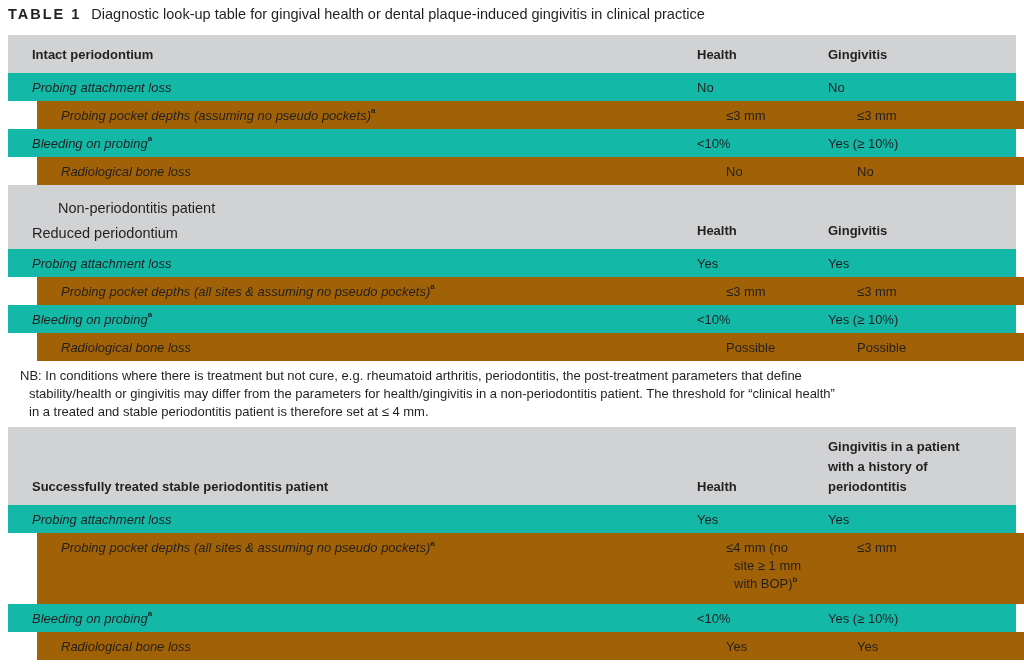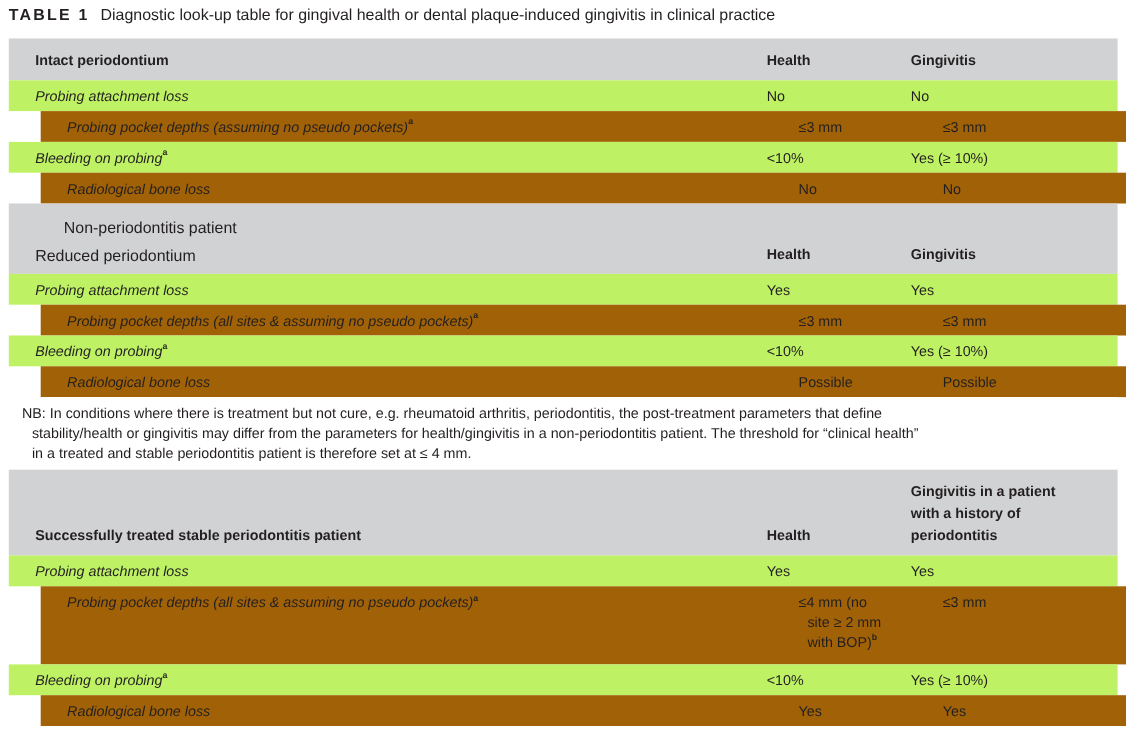--- a/index.html
+++ b/index.html
@@ -6,21 +6,21 @@
   body { width:1024px; height:665px; overflow:hidden; font-family:"Liberation Sans", "DejaVu Sans", sans-serif; color:#231f20; }
   .caption { position:absolute; left:8px; top:6px; font-size:14.5px; white-space:nowrap; }
   .caption .label { font-weight:bold; letter-spacing:2px; margin-right:10px; }
   .tbl { position:absolute; left:8px; top:35px; width:1008px; }
   .row { display:flex; width:1008px; box-sizing:border-box; font-size:13px; }
   .c1 { width:689px; padding-left:24px; box-sizing:border-box; }
   .c2 { width:131px; box-sizing:border-box; }
   .c3 { width:188px; box-sizing:border-box; }
   .hdr { background:#d1d2d4; font-weight:bold; }
   .alt { background:#a16207;margin-left:29px; }
-  .wht { background:#bef264; }
+  .wht { background:#14b8a6; }
   .it { font-style:italic; }
   sup { font-size:8px; font-style:normal; font-weight:bold; line-height:0; position:relative; top:-1px; vertical-align:super; }
   .r28 { height:28px; align-items:center; }
   .note { font-size:13px; padding:6px 0 6px 12px; line-height:18px; background:#ffffff; width:1008px; box-sizing:border-box; }
   .note .ln { display:block; }
   .note .ind { padding-left:9px; }
 </style>
 </head>
 <body>
 
@@ -102,21 +102,21 @@
   </div>
   <div class="row wht r28">
     <div class="c1 it"><span>Probing attachment loss</span></div>
     <div class="c2">Yes</div>
     <div class="c3">Yes</div>
   </div>
   <div class="row alt" style="height:71px;padding-top:6px;line-height:18px;">
     <div class="c1 it"><span>Probing pocket depths (all sites &amp; assuming no pseudo pockets)</span><sup>a</sup></div>
     <div class="c2">
       <div>≤4 mm (no</div>
-      <div style="padding-left:8px;">site ≥ 2 mm</div>
+      <div style="padding-left:8px;">site ≥ 1 mm</div>
       <div style="padding-left:8px;"><span>with BOP)</span><sup>b</sup></div>
     </div>
     <div class="c3">≤3 mm</div>
   </div>
   <div class="row wht r28">
     <div class="c1 it"><span>Bleeding on probing</span><sup>a</sup></div>
     <div class="c2">&lt;10%</div>
     <div class="c3">Yes (≥ 10%)</div>
   </div>
   <div class="row alt r28">

